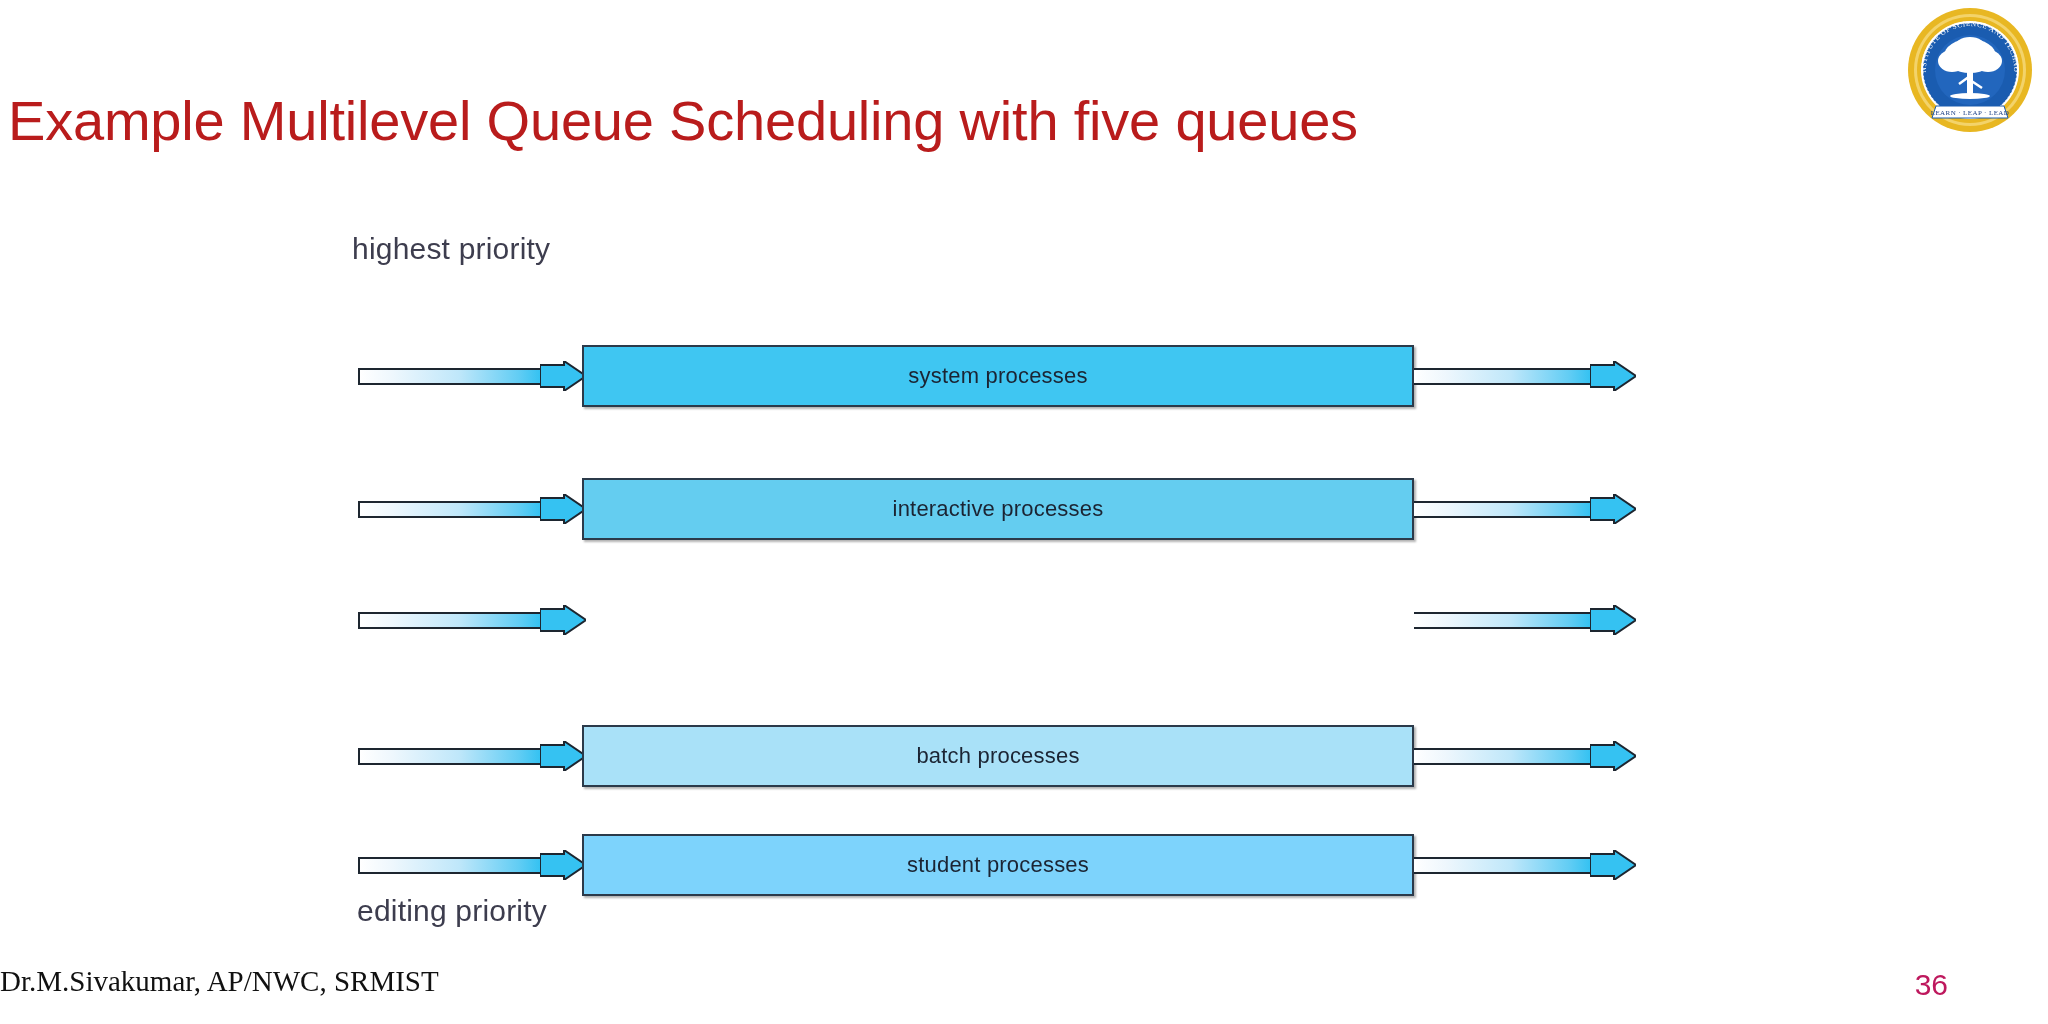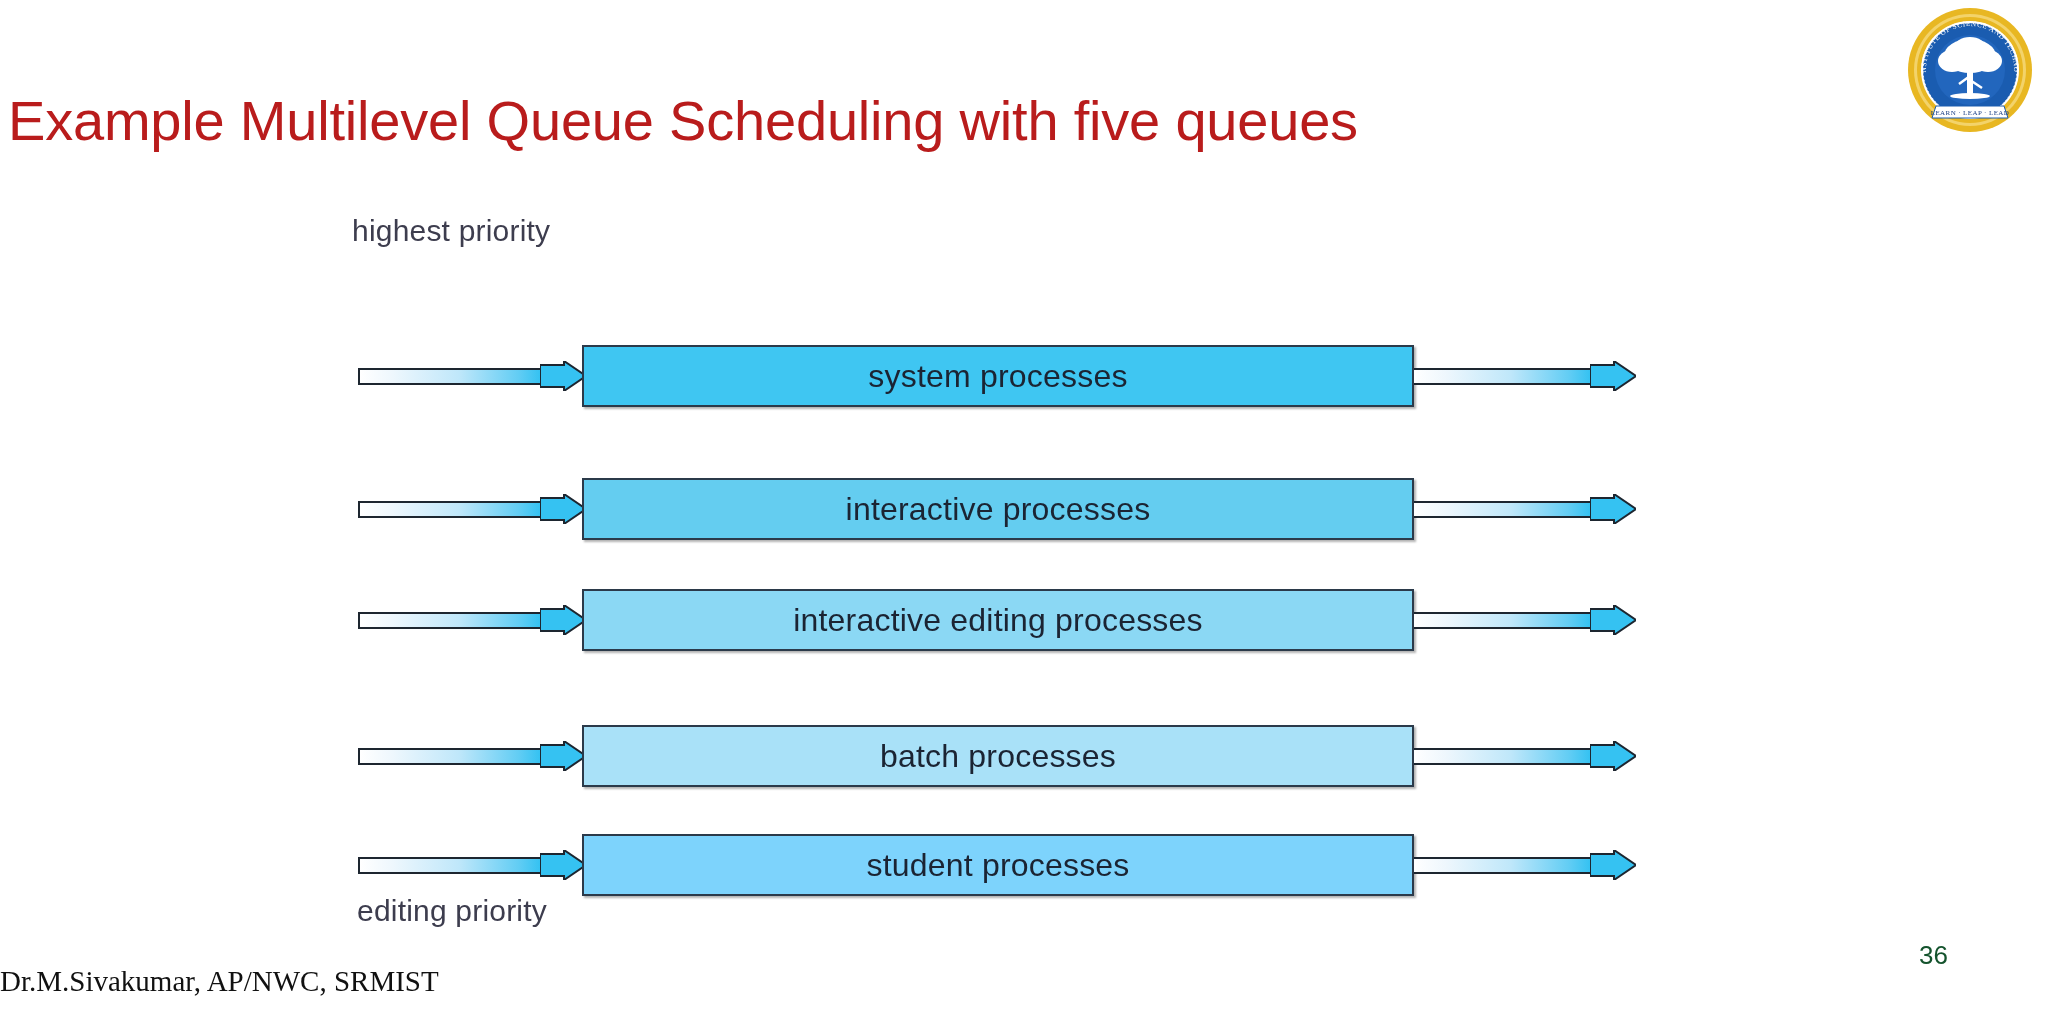--- a/index.html
+++ b/index.html
@@ -47,21 +47,21 @@
   }
 
   .priority-label {
     position:absolute;
     font-size:30px;
     color:#3d3d4e;
     font-family:"Liberation Sans", sans-serif;
     letter-spacing:0.2px;
     white-space:nowrap;
   }
-  #label-highest { left:352px; top:214px; }
+  #label-highest { left:352px; top:232px; }
   #label-lowest  { left:357px; top:894px; }
 
   
   .queue-row {
     position:absolute;
     left:0;
     width:2048px;
     height:62px;
   }
 
@@ -72,21 +72,21 @@
     top:0;
     width:832px;
     height:62px;
     border:2px solid #2b3a4a;
     box-shadow:2px 2px 2px rgba(0,0,0,0.30);
     display:flex;
     align-items:center;
     justify-content:center;
   }
   .queue-label {
-    font-size:32px;
+    font-size:22px;
     color:#1b2433;
     font-family:"Liberation Sans", sans-serif;
     white-space:nowrap;
     letter-spacing:0.2px;
   }
 
   
   .arrow {
     position:absolute;
     top:16px;
@@ -120,23 +120,23 @@
     position:absolute;
     left:0; top:965px;
     width:2048px;
     text-align:left;
     font-family:"Liberation Serif", serif;
     font-size:29px;
     color:#111111;
   }
   #page-number {
     position:absolute;
-    right:100px; top:940px;
-    font-size:26px;
-    color:#14532d;
+    right:100px; top:968px;
+    font-size:30px;
+    color:#be185d;
     font-family:"Liberation Sans", sans-serif;
   }
 </style>
 </head>
 <body>
 
 <div id="slide">
 
   <div id="slide-title">Example Multilevel Queue Scheduling with five queues</div>
 
@@ -226,23 +226,20 @@
         </div>
         <div class="queue-row" style="top: 589px;">
           <div class="arrow arrow-in">
             <div class="arrow-shaft"></div>
             <div class="arrow-head">
               <svg viewBox="0 0 46 30" xmlns="http://www.w3.org/2000/svg">
                 <polygon points="0,4 24,4 24,0 46,15 24,30 24,26 0,26" fill="#35c2f2" stroke="#1d2630" stroke-width="2" stroke-linejoin="miter"></polygon>
               </svg>
             </div>
           </div>
-          <div class="queue-box" style="background: rgb(139, 216, 244); border-color: rgb(43, 58, 74);">
-            <span class="queue-label">interactive editing processes</span>
-          </div>
           <div class="arrow arrow-out">
             <div class="arrow-shaft"></div>
             <div class="arrow-head">
               <svg viewBox="0 0 46 30" xmlns="http://www.w3.org/2000/svg">
                 <polygon points="0,4 24,4 24,0 46,15 24,30 24,26 0,26" fill="#35c2f2" stroke="#1d2630" stroke-width="2" stroke-linejoin="miter"></polygon>
               </svg>
             </div>
           </div>
         </div>
         <div class="queue-row" style="top: 725px;">

